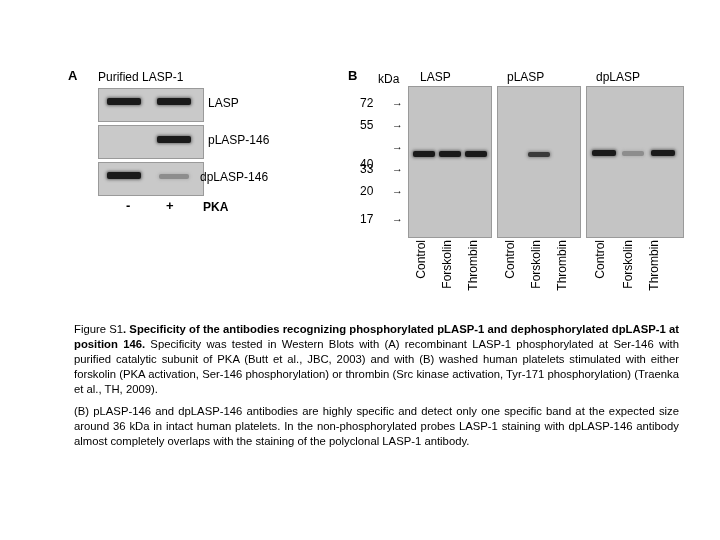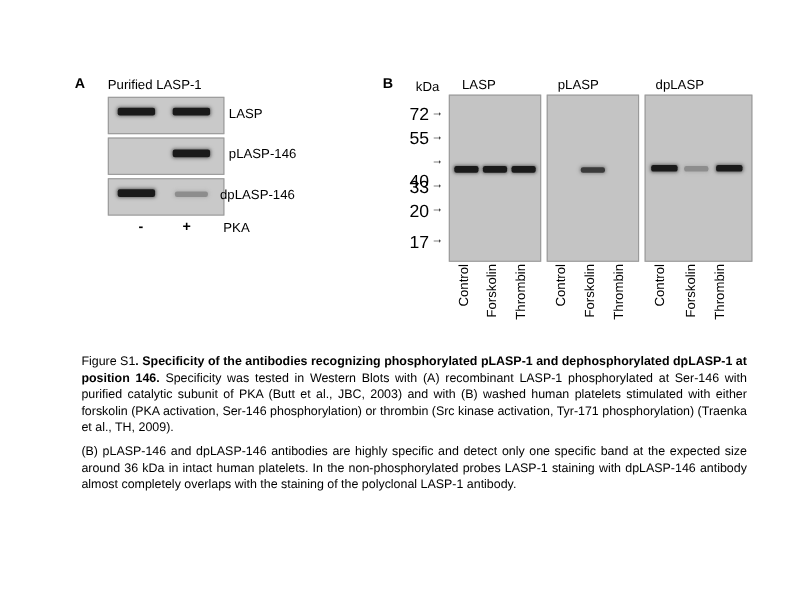--- a/index.html
+++ b/index.html
@@ -84,21 +84,21 @@
     font-size: 13px;
     font-weight: bold;
   }
   .pka-minus { left: 126px; }
   .pka-plus { left: 166px; }
   .pka-label {
     position: absolute;
     left: 203px;
     top: 200px;
     font-size: 12px;
-    font-weight: normal;
+    font-weight: bold;
   }
 
   
   .panel-b {
     position: absolute;
     left: 340px;
     top: 0;
     width: 380px;
     height: 310px;
   }
@@ -116,22 +116,22 @@
     font-size: 12px;
   }
   .mw-list {
     position: absolute;
     left: 20px;
     top: 90px;
     width: 48px;
   }
   .mw-item {
     position: absolute;
-    font-size: 16px;
-    text-align: right;
+    font-size: 12px;
+    text-align: left;
     width: 30px;
     white-space: nowrap;
   }
   .mw-arrow {
     position: absolute;
     left: 32px;
     font-size: 11px;
   }
 
   .blot-b {

